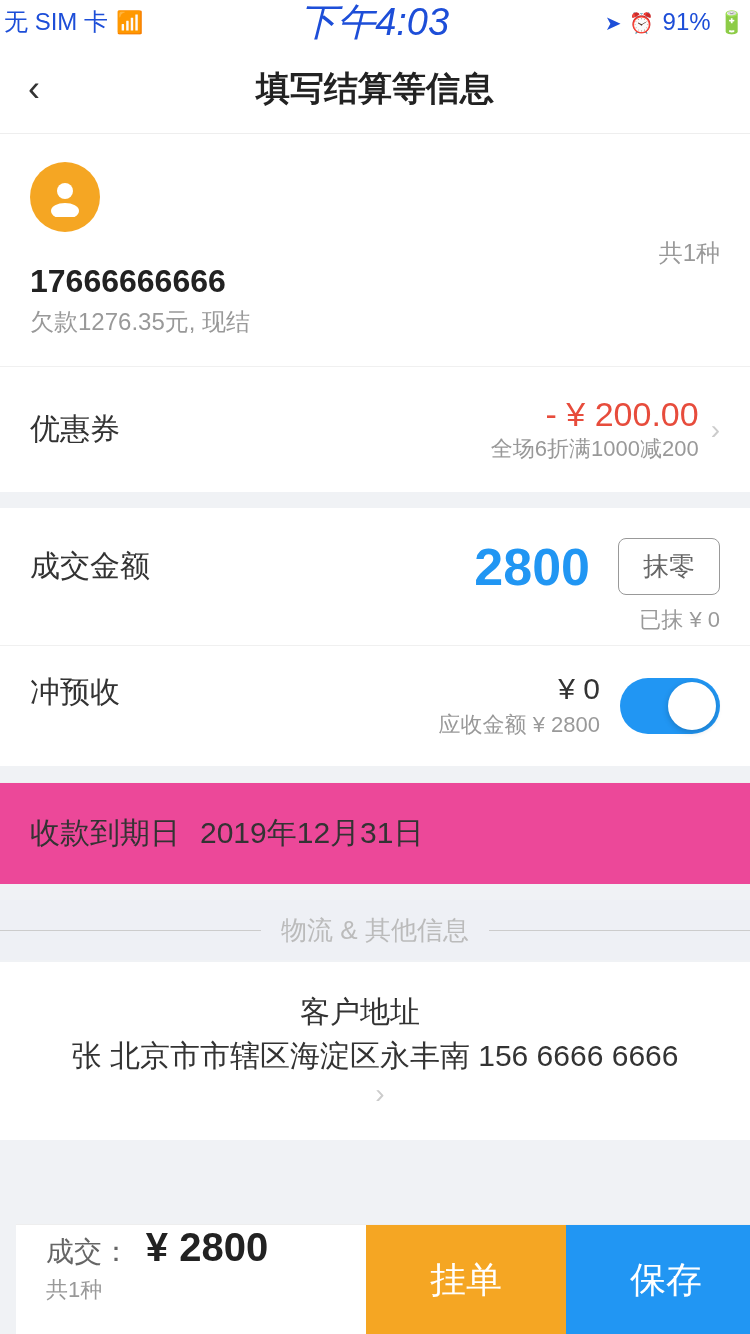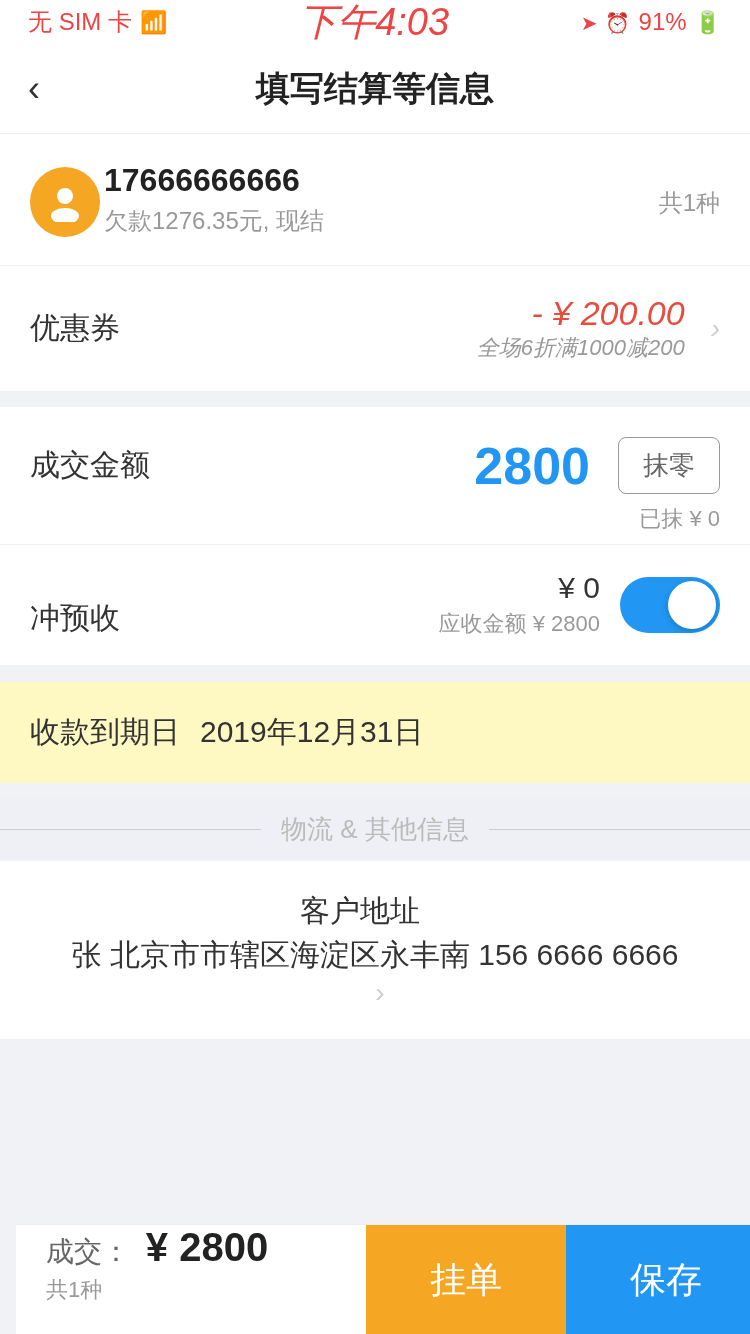--- a/index.html
+++ b/index.html
@@ -15,23 +15,23 @@
     }
 
     
     .status-bar {
       width: 100%;
       height: 44px;
       background: #fff;
       display: flex;
       align-items: center;
       justify-content: space-between;
-      padding: 0 28px;
+      padding: 0 4px;
       font-size: 24px;
-      color: #ef4444;
+      color: #1d4ed8;
     }
     .status-left {
       display: flex;
       align-items: center;
       gap: 8px;
     }
     .status-center {
       font-size: 38px;
       font-weight: 500;
       font-style: italic;
@@ -81,22 +81,23 @@
 
     
     .customer-row {
       display: flex;
       align-items: center;
       justify-content: space-between;
       padding: 28px 30px;
     }
     .customer-left {
       display: flex;
-      align-items: flex-end;
-      gap: 4px;
+      align-items: flex-start;
+      gap: 31px;
+      flex-direction: column;
     }
     .avatar {
       width: 70px;
       height: 70px;
       border-radius: 50%;
       background: #f5a623;
       display: flex;
       align-items: center;
       justify-content: center;
       color: #fff;
@@ -133,22 +134,21 @@
       padding: 28px 30px;
       border-top: 1px solid #f0f0f0;
     }
     .coupon-label {
       font-size: 30px;
       color: #333;
     }
     .coupon-right {
       display: flex;
       align-items: center;
-      gap: 22px;
-      font-style: italic;
+      gap: 8px;
     }
     .coupon-discount {
       font-size: 34px;
       color: #e74c3c;
       font-weight: 500;
     }
     .coupon-desc {
       font-size: 22px;
       color: #999;
     }
@@ -197,21 +197,21 @@
       font-size: 22px;
       color: #999;
       text-align: right;
       padding-right: 30px;
       padding-bottom: 10px;
     }
 
     
     .prereceive-row {
       display: flex;
-      align-items: flex-end;
+      align-items: flex-start;
       justify-content: space-between;
       padding: 26px 30px;
       border-top: 1px solid #f0f0f0;
     }
     .prereceive-label {
       font-size: 30px;
       color: #333;
     }
     .prereceive-right {
       display: flex;
@@ -457,21 +457,21 @@
           <div class="prereceive-sub">应收金额 ¥ 2800</div>
         </div>
         <div class="toggle">
           <div class="toggle-knob"></div>
         </div>
       </div>
     </div>
   </div>
 
 
-  <div class="duedate-row" style="background:#fef9c3; border-top:1px solid #f0f0f0;">
+  <div class="duedate-row" style="background:#ec4899; border-top:1px solid #f0f0f0;">
     <span class="duedate-label">收款到期日</span>
     <span class="duedate-value">2019年12月31日</span>
   </div>
 
   <div style="height:16px; background:#f0f2f5;"></div>
   <div class="divider-section">
     <div class="divider-line"></div>
     <span class="divider-text">物流 &amp; 其他信息</span>
     <div class="divider-line"></div>
   </div>

